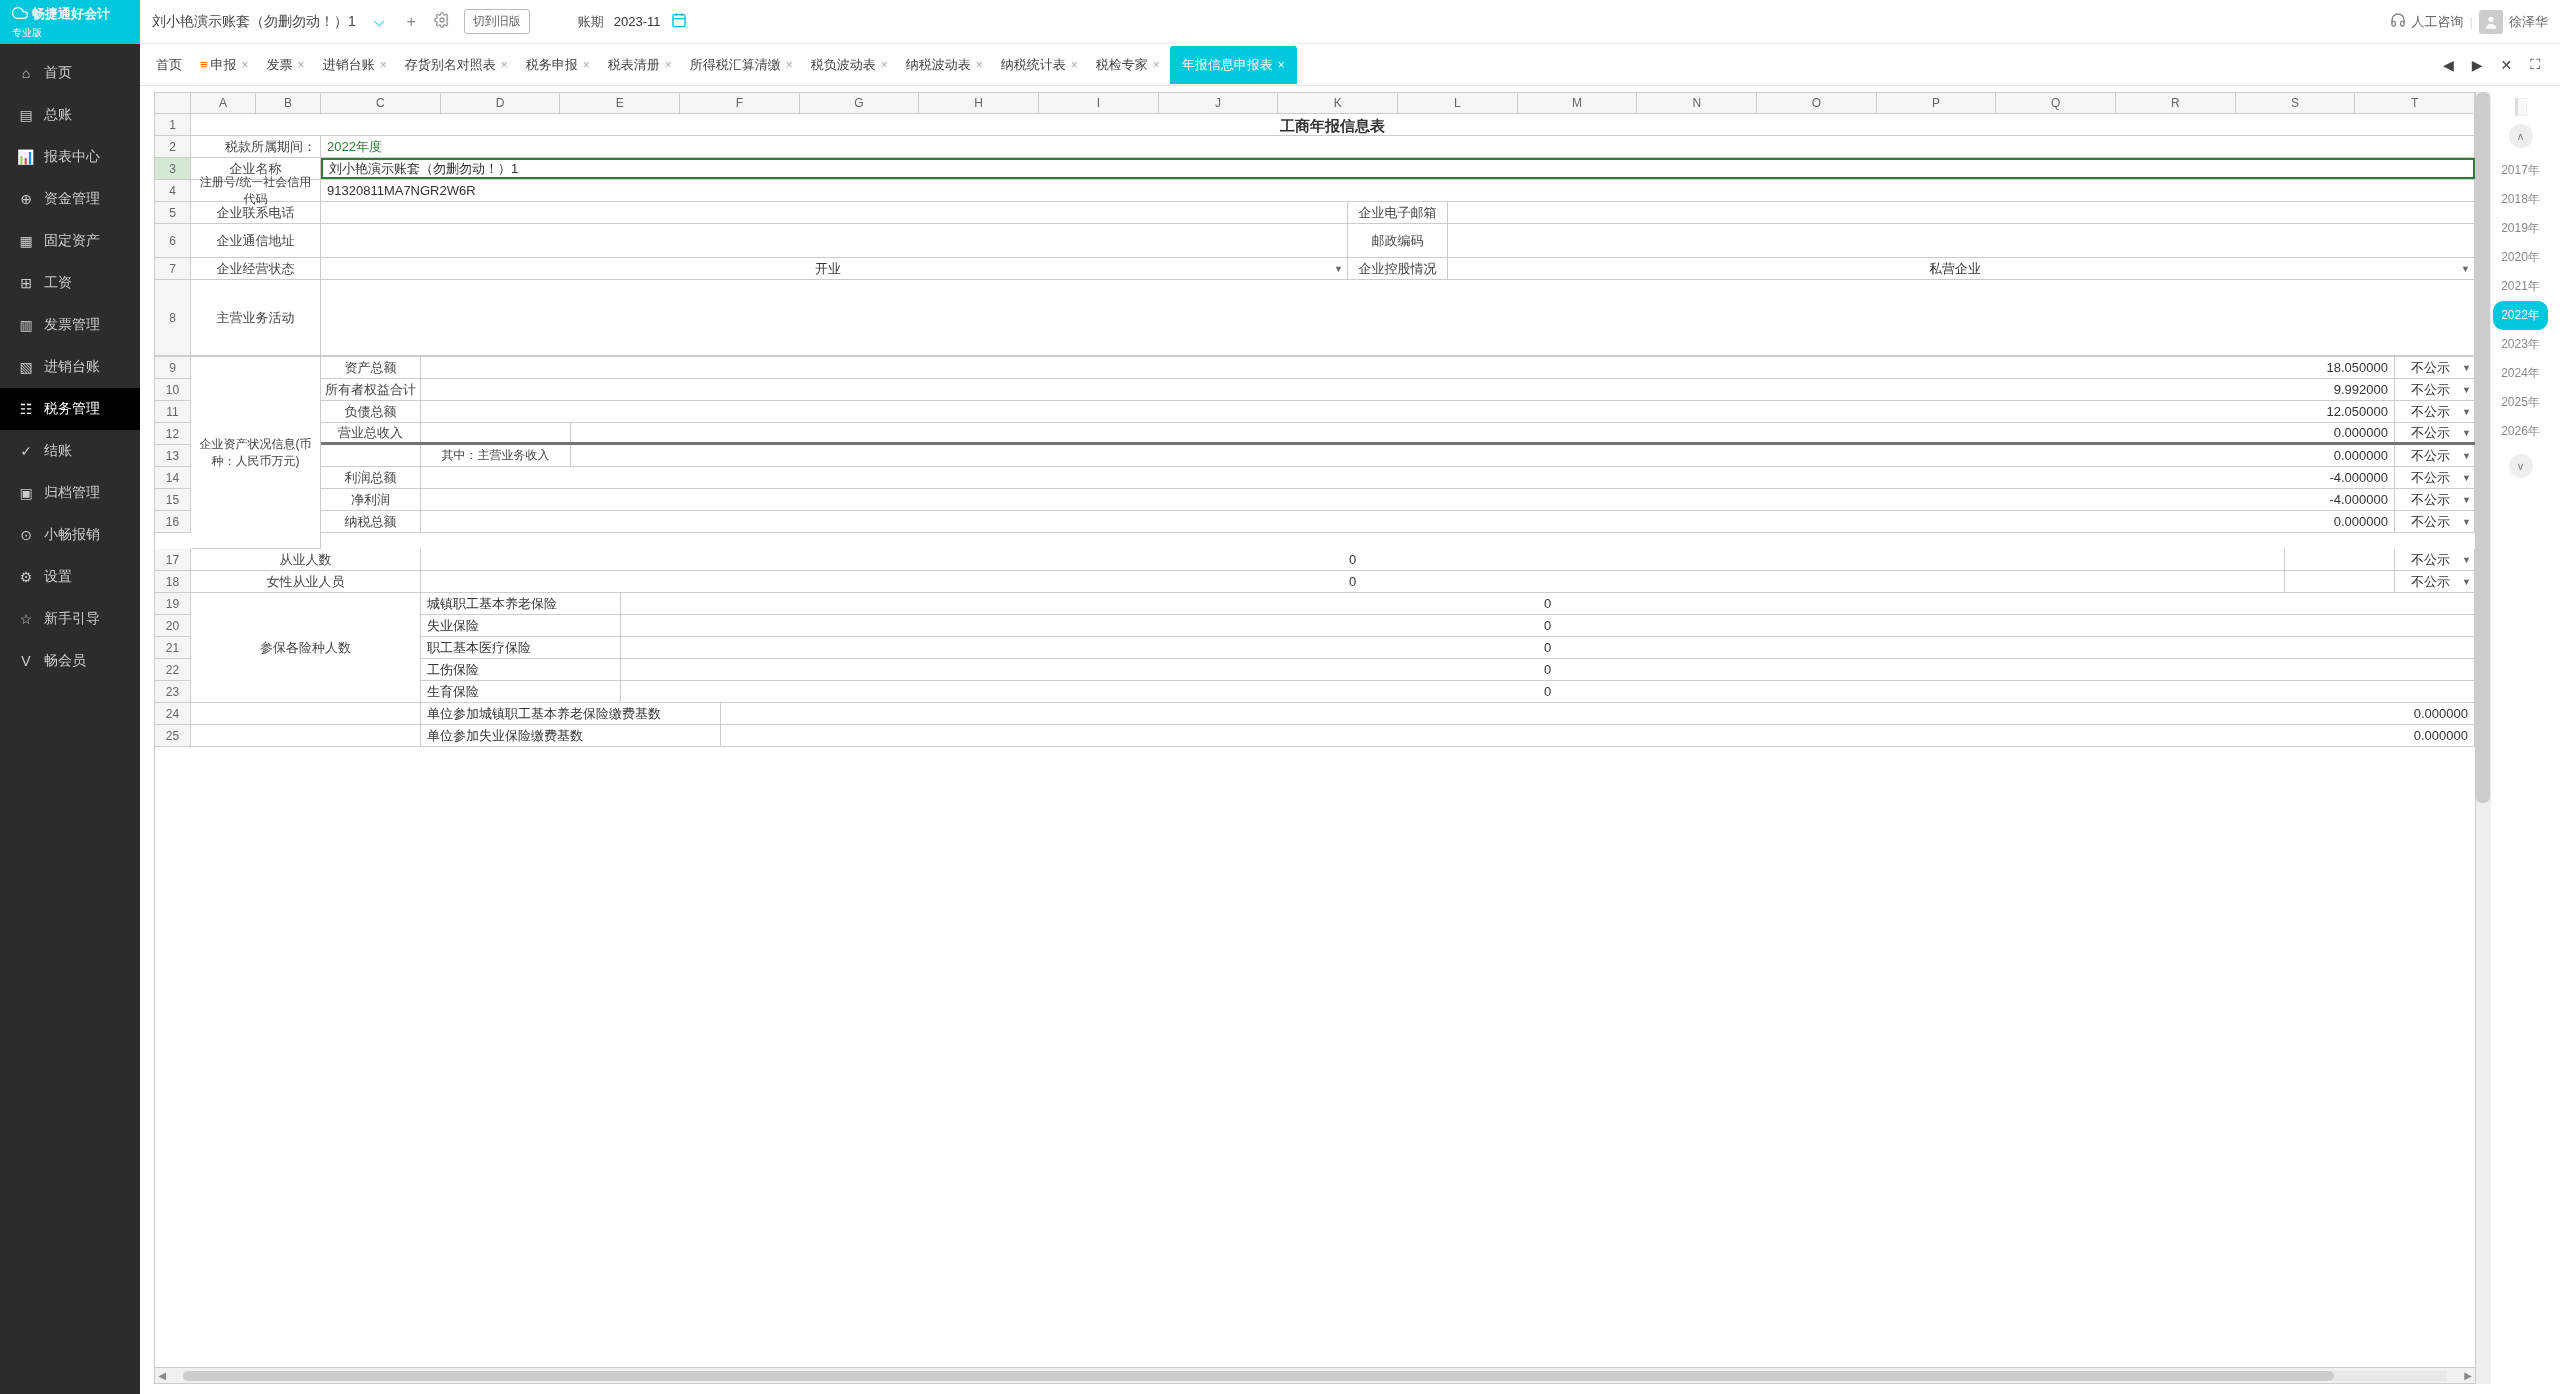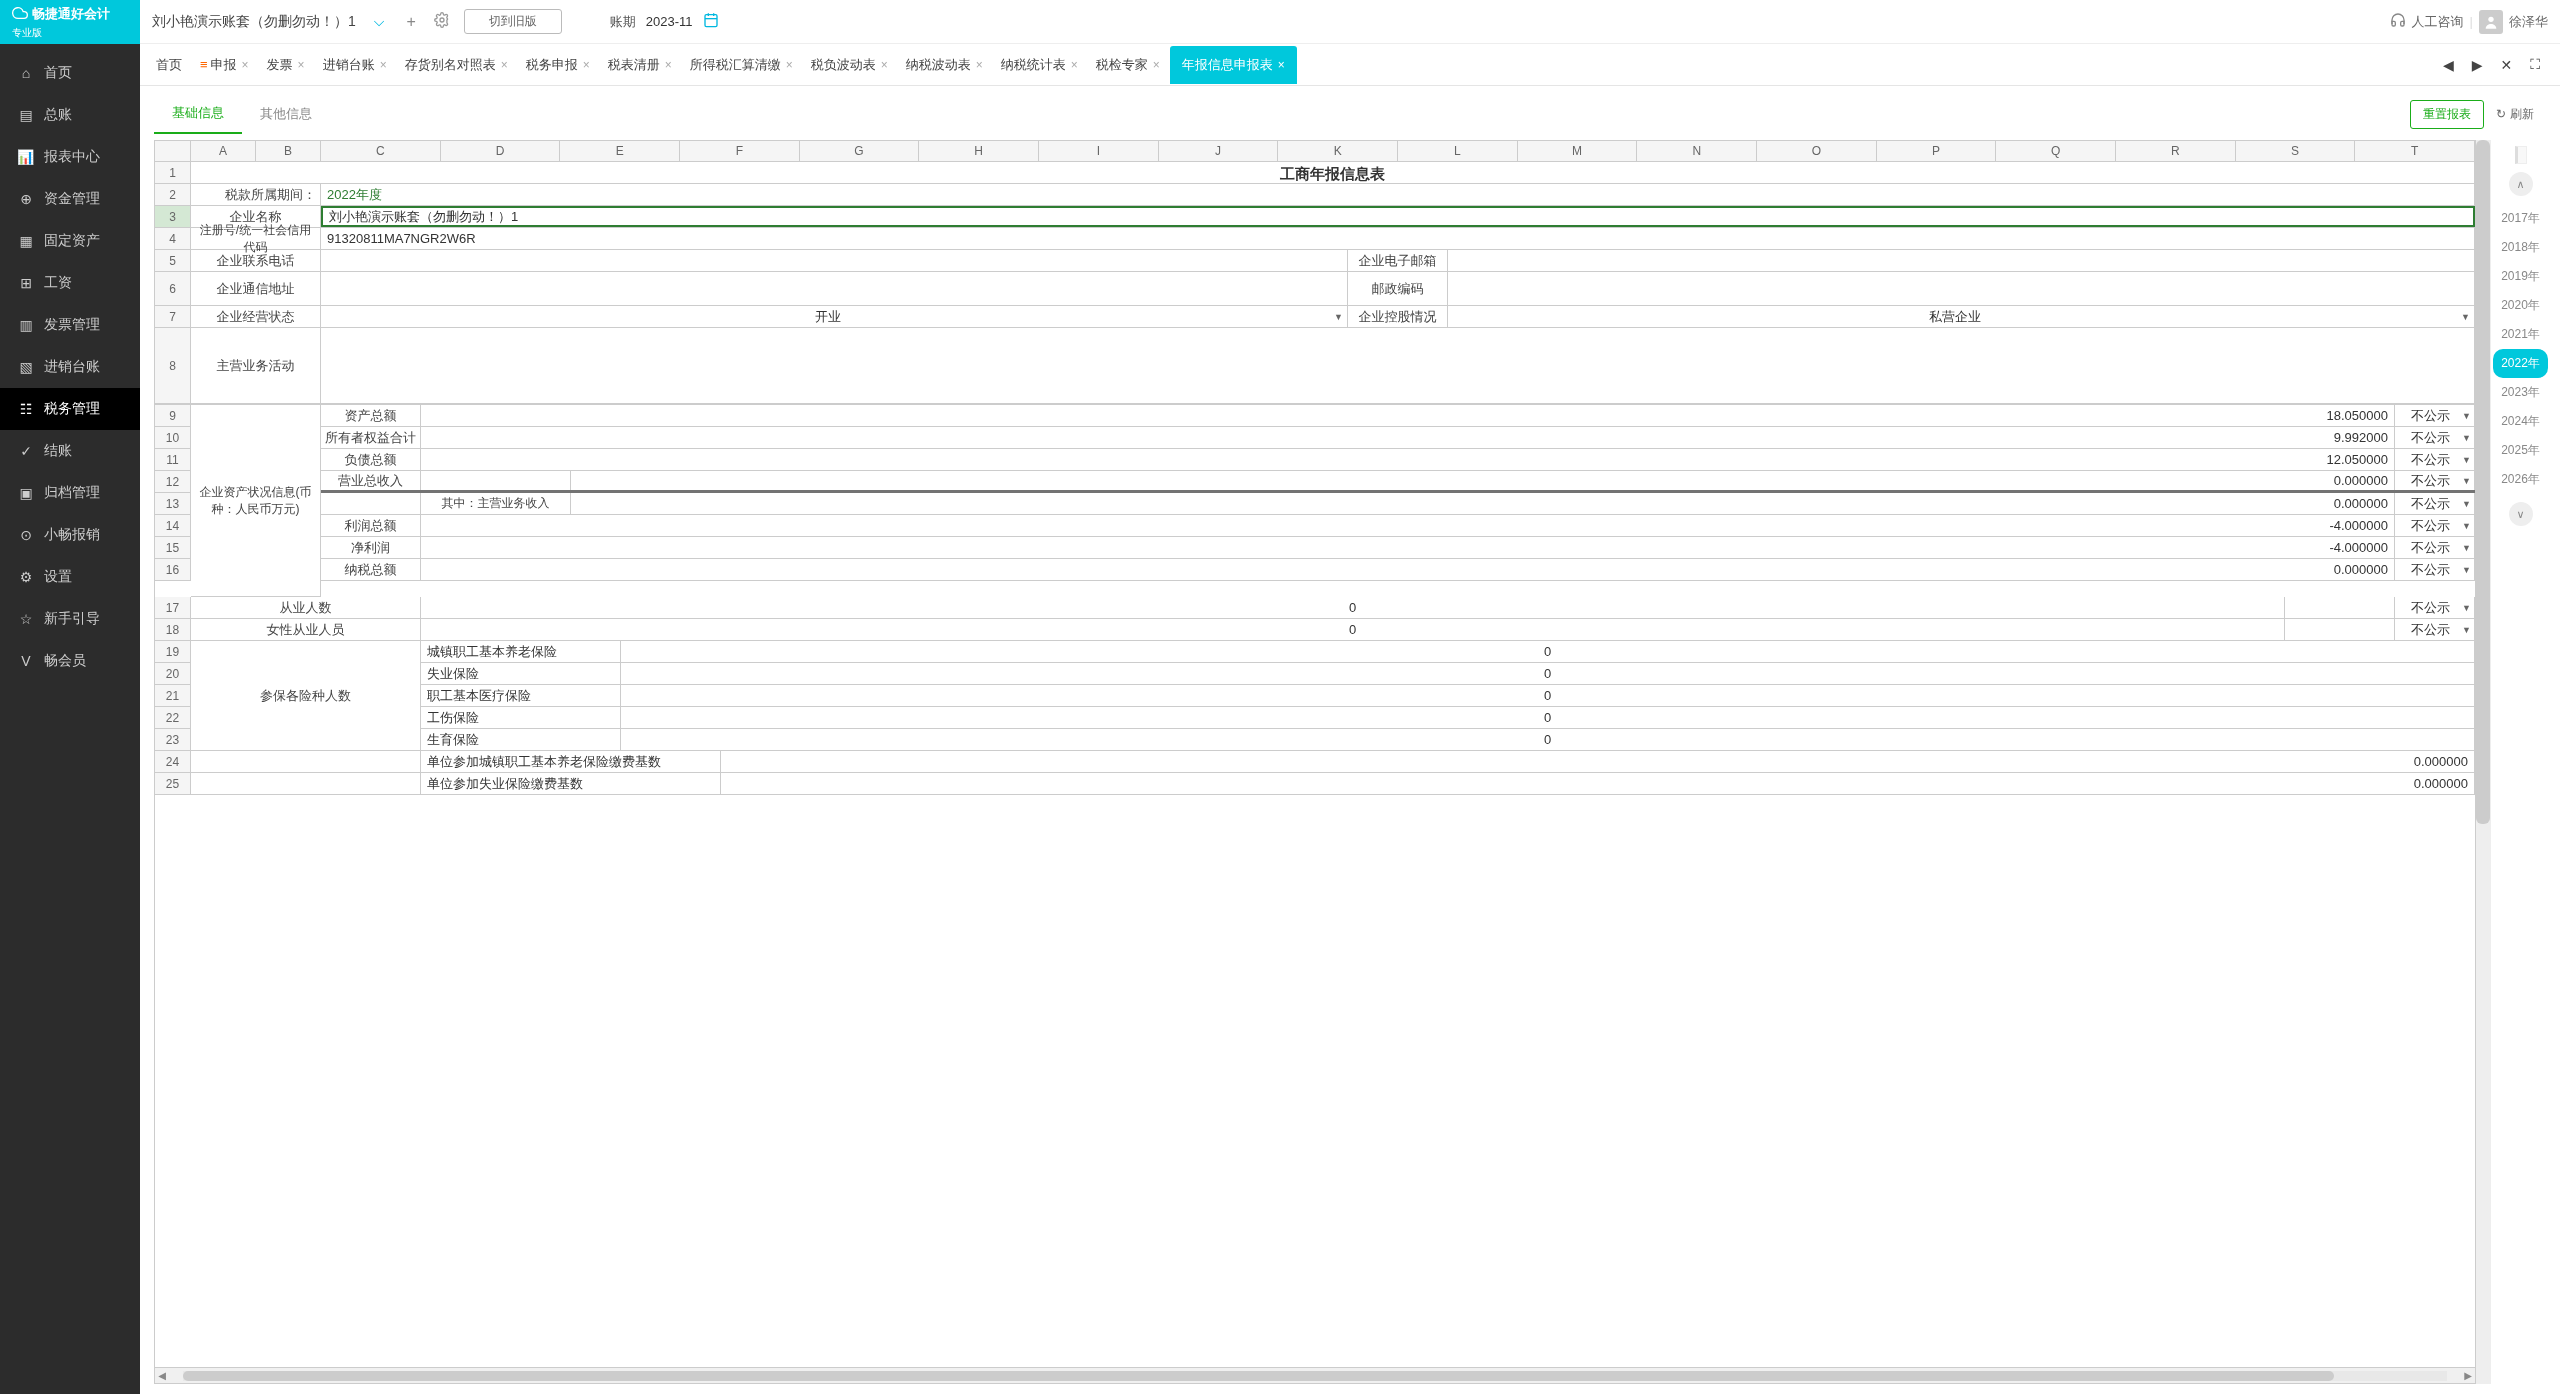--- a/index.html
+++ b/index.html
@@ -17,21 +17,21 @@
 .nav-icon { width: 16px; height: 16px; display: inline-flex; align-items: center; justify-content: center; }
 
 
 .main { flex: 1; display: flex; flex-direction: column; background: #fff; min-width: 0; }
 
 
 .header { height: 44px; display: flex; align-items: center; padding: 0 12px; border-bottom: 1px solid #eee; gap: 10px; }
 .acct-name { font-size: 14px; color: #444; }
 .chev-down { color: #00b8e0; font-size: 14px; cursor: pointer; padding: 0 8px; }
 .hbtn { color: #888; font-size: 16px; cursor: pointer; padding: 0 4px; }
-.switch-old { border: 1px solid #bbb; border-radius: 3px; padding: 3px 24px; font-size: 12px; color: #666; cursor: pointer; }
+.switch-old { border: 1px solid #bbb; border-radius: 3px; padding: 3px 8px; font-size: 12px; color: #666; cursor: pointer; }
 .period-label { font-size: 13px; color: #555; margin-left: 8px; padding-left: 30px; }
 .period-val { font-size: 13px; color: #333; }
 .cal-icon { color: #00b8e0; font-size: 14px; cursor: pointer; }
 .header-spacer { flex: 1; }
 .header-right { display: flex; align-items: center; gap: 6px; color: #666; font-size: 13px; }
 .avatar { width: 24px; height: 24px; background: #ccc; border-radius: 3px; display: inline-flex; align-items: center; justify-content: center; color: #fff; font-size: 14px; }
 
 
 .tabs { display: flex; align-items: center; border-bottom: 1px solid #e5e5e5; padding: 0 12px; height: 42px; gap: 2px; }
 .tab { padding: 10px 8px; font-size: 13px; color: #444; cursor: pointer; white-space: nowrap; display: flex; align-items: center; gap: 3px; }
@@ -279,30 +279,20 @@
           </div>
         </div>
       <div class="tabs-ctrl">
         <span>◀</span>
         <span>▶</span>
         <span>✕</span>
         <span>⛶</span>
       </div>
     </div>
 
-    <div class="toolbar">
-      <div class="subtab active">基础信息</div>
-      <div class="subtab">其他信息</div>
-      <div class="toolbar-spacer"></div>
-      <button class="reset-btn">重置报表</button>
-      <div class="refresh-btn">
-        <span>↻</span>
-        <span>刷新</span>
-      </div>
-    </div>
 
     <div class="sheet-wrap">
       <div class="sheet-container">
         <div class="col-headers" id="col-headers">
             <div class="ch rn corner"></div>
             <div class="ch cb">A</div>
             <div class="ch cb">B</div>
             <div class="ch cc">C</div>
             <div class="ch cc">D</div>
             <div class="ch cc">E</div>

